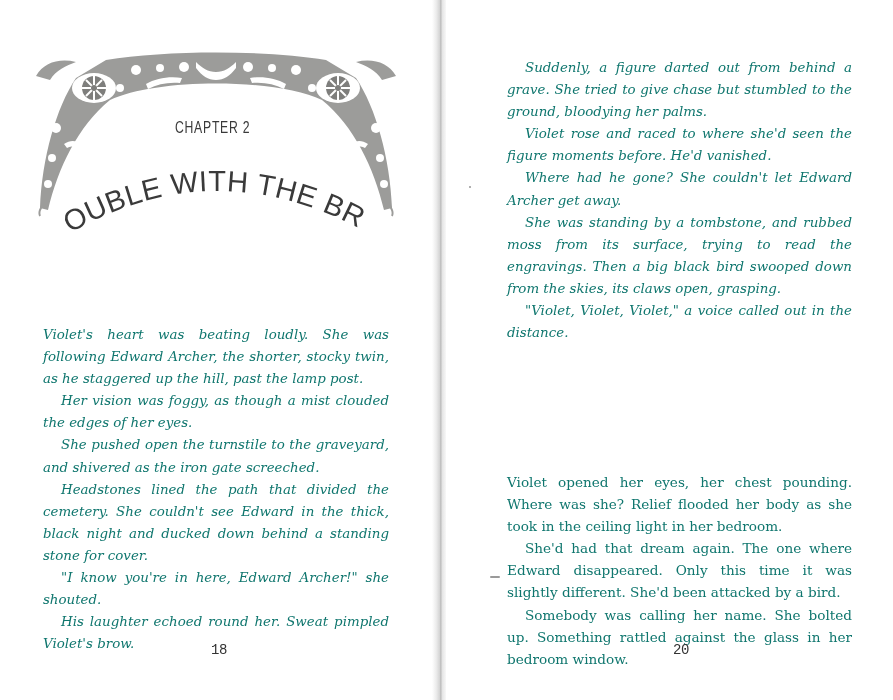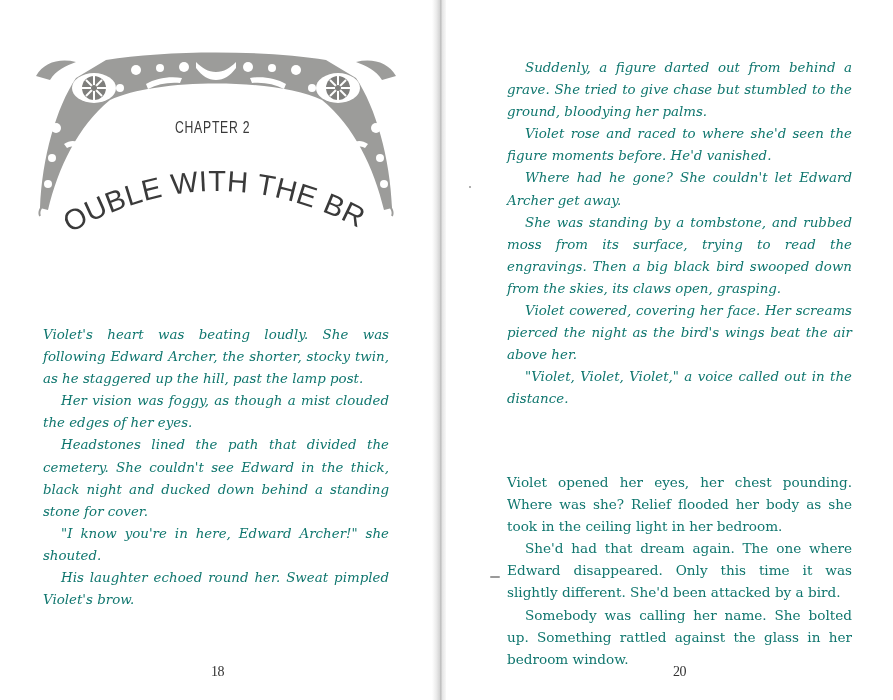--- a/index.html
+++ b/index.html
@@ -44,22 +44,22 @@
       margin: 0;
       text-indent: 0;
     }
     .body-text p.indent { text-indent: 18px; }
     .italic { font-style: italic; }
     .left-text { left: 43px; top: 324px; width: 346px; }
     .right-text-1 { left: 507px; top: 57px; width: 345px; }
     .right-text-2 { left: 507px; top: 430px; width: 345px; font-size: 13.6px; margin-top: 41px; }
     .page-number {
       position: absolute;
-      top: 664px;
-      font-family: Liberation Serif, serif;
+      top: 642px;
+      font-family: Liberation Mono, monospace;
       font-size: 14px;
       color: #333333;
       letter-spacing: -0.5px;
     }
     .pn-left { left: 211px; }
     .pn-right { left: 673px; }
 
     .ornament {
       position: absolute;
       left: 36px;
@@ -182,38 +182,38 @@
         <path id="titleArc" d="M72,232 Q216,150 366,232"></path>
       </defs>
       <text text-anchor="middle">
         <textPath href="#titleArc" startOffset="50%" id="chapter-title-text">TROUBLE WITH THE BRAIN</textPath>
       </text>
     </svg>
 
     <div class="body-text italic left-text">
       <p>Violet's heart was beating loudly. She was following Edward Archer, the shorter, stocky twin, as he staggered up the hill, past the lamp post.</p>
       <p class="indent">Her vision was foggy, as though a mist clouded the edges of her eyes.</p>
+      <p class="indent">She pushed open the turnstile to the graveyard, and shivered as the iron gate screeched.</p>
       <p class="indent">Headstones lined the path that divided the cemetery. She couldn't see Edward in the thick, black night and ducked down behind a standing stone for cover.</p>
       <p class="indent">"I know you're in here, Edward Archer!" she shouted.</p>
       <p class="indent">His laughter echoed round her. Sweat pimpled Violet's brow.</p>
     </div>
 
     <div class="page-number pn-left">18</div>
   </div>
 
   <div class="gutter"></div>
 
   <div class="page page-right"></div>
 
   <div class="body-text italic right-text-1">
     <p class="indent">Suddenly, a figure darted out from behind a grave. She tried to give chase but stumbled to the ground, bloodying her palms.</p>
     <p class="indent">Violet rose and raced to where she'd seen the figure moments before. He'd vanished.</p>
     <p class="indent">Where had he gone? She couldn't let Edward Archer get away.</p>
     <p class="indent">She was standing by a tombstone, and rubbed moss from its surface, trying to read the engravings. Then a big black bird swooped down from the skies, its claws open, grasping.</p>
-    <p class="indent">Violet cowered, covering her face. Her screams pierced the night as the bird's wings beat the air above her.</p>
     <p class="indent">"Violet, Violet, Violet," a voice called out in the distance.</p>
   </div>
 
   <div class="body-text right-text-2">
     <p>Violet opened her eyes, her chest pounding. Where was she? Relief flooded her body as she took in the ceiling light in her bedroom.</p>
     <p class="indent">She'd had that dream again. The one where Edward disappeared. Only this time it was slightly different. She'd been attacked by a bird.</p>
     <p class="indent">Somebody was calling her name. She bolted up. Something rattled against the glass in her bedroom window.</p>
   </div>
 
   <div class="page-number pn-right">20</div>

